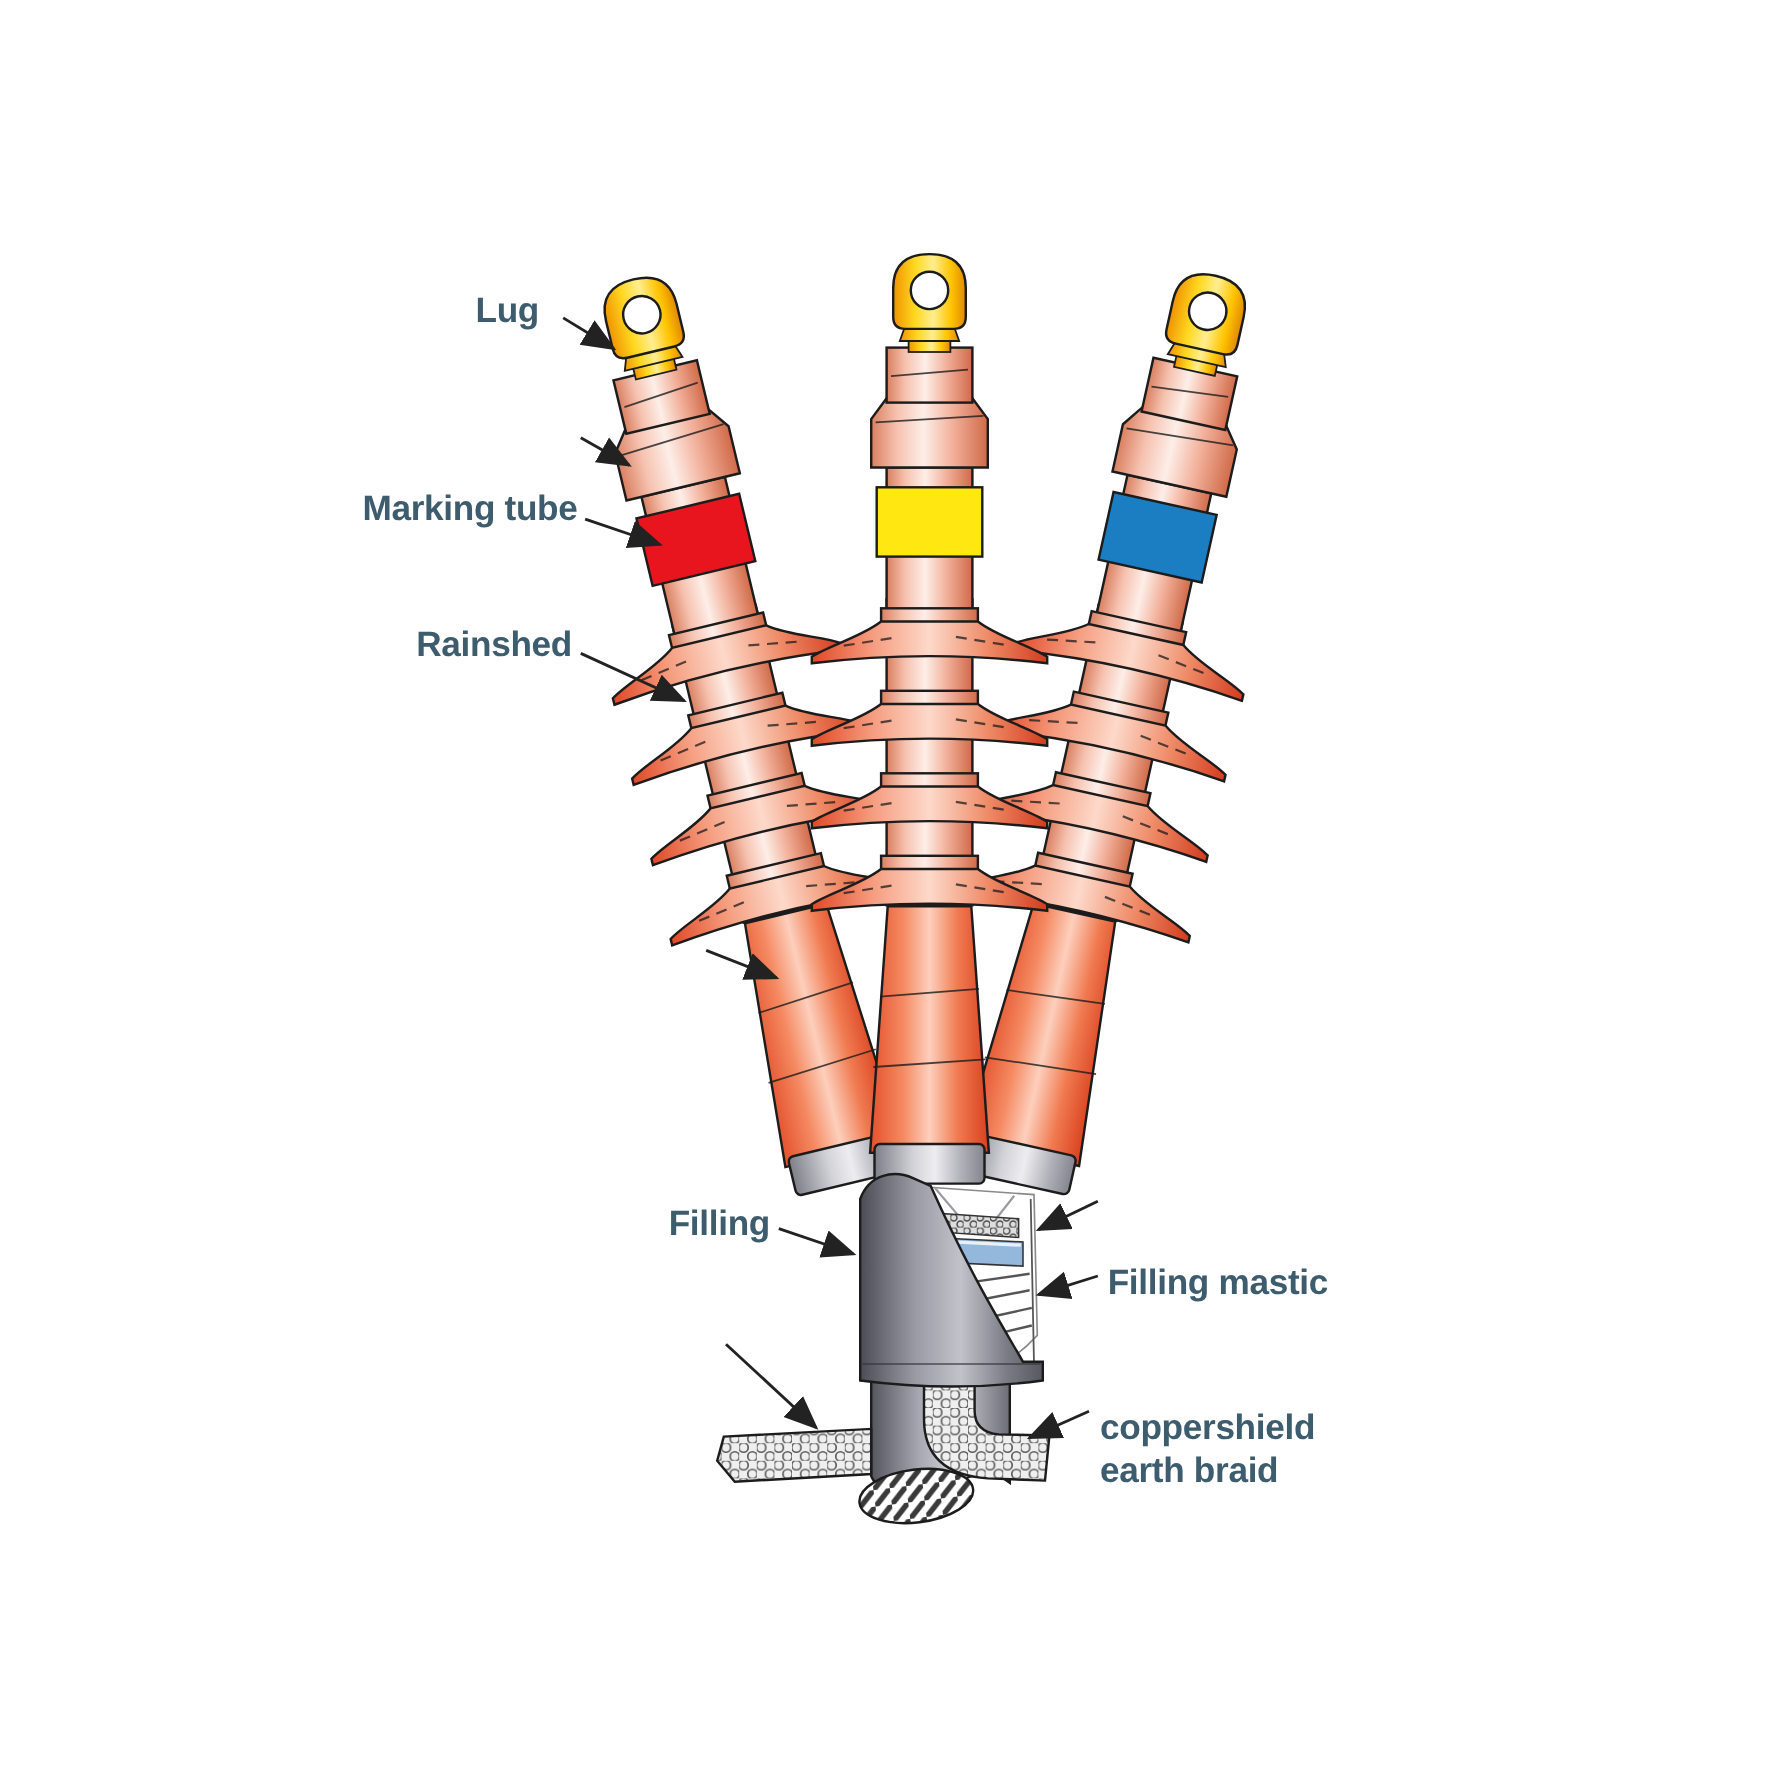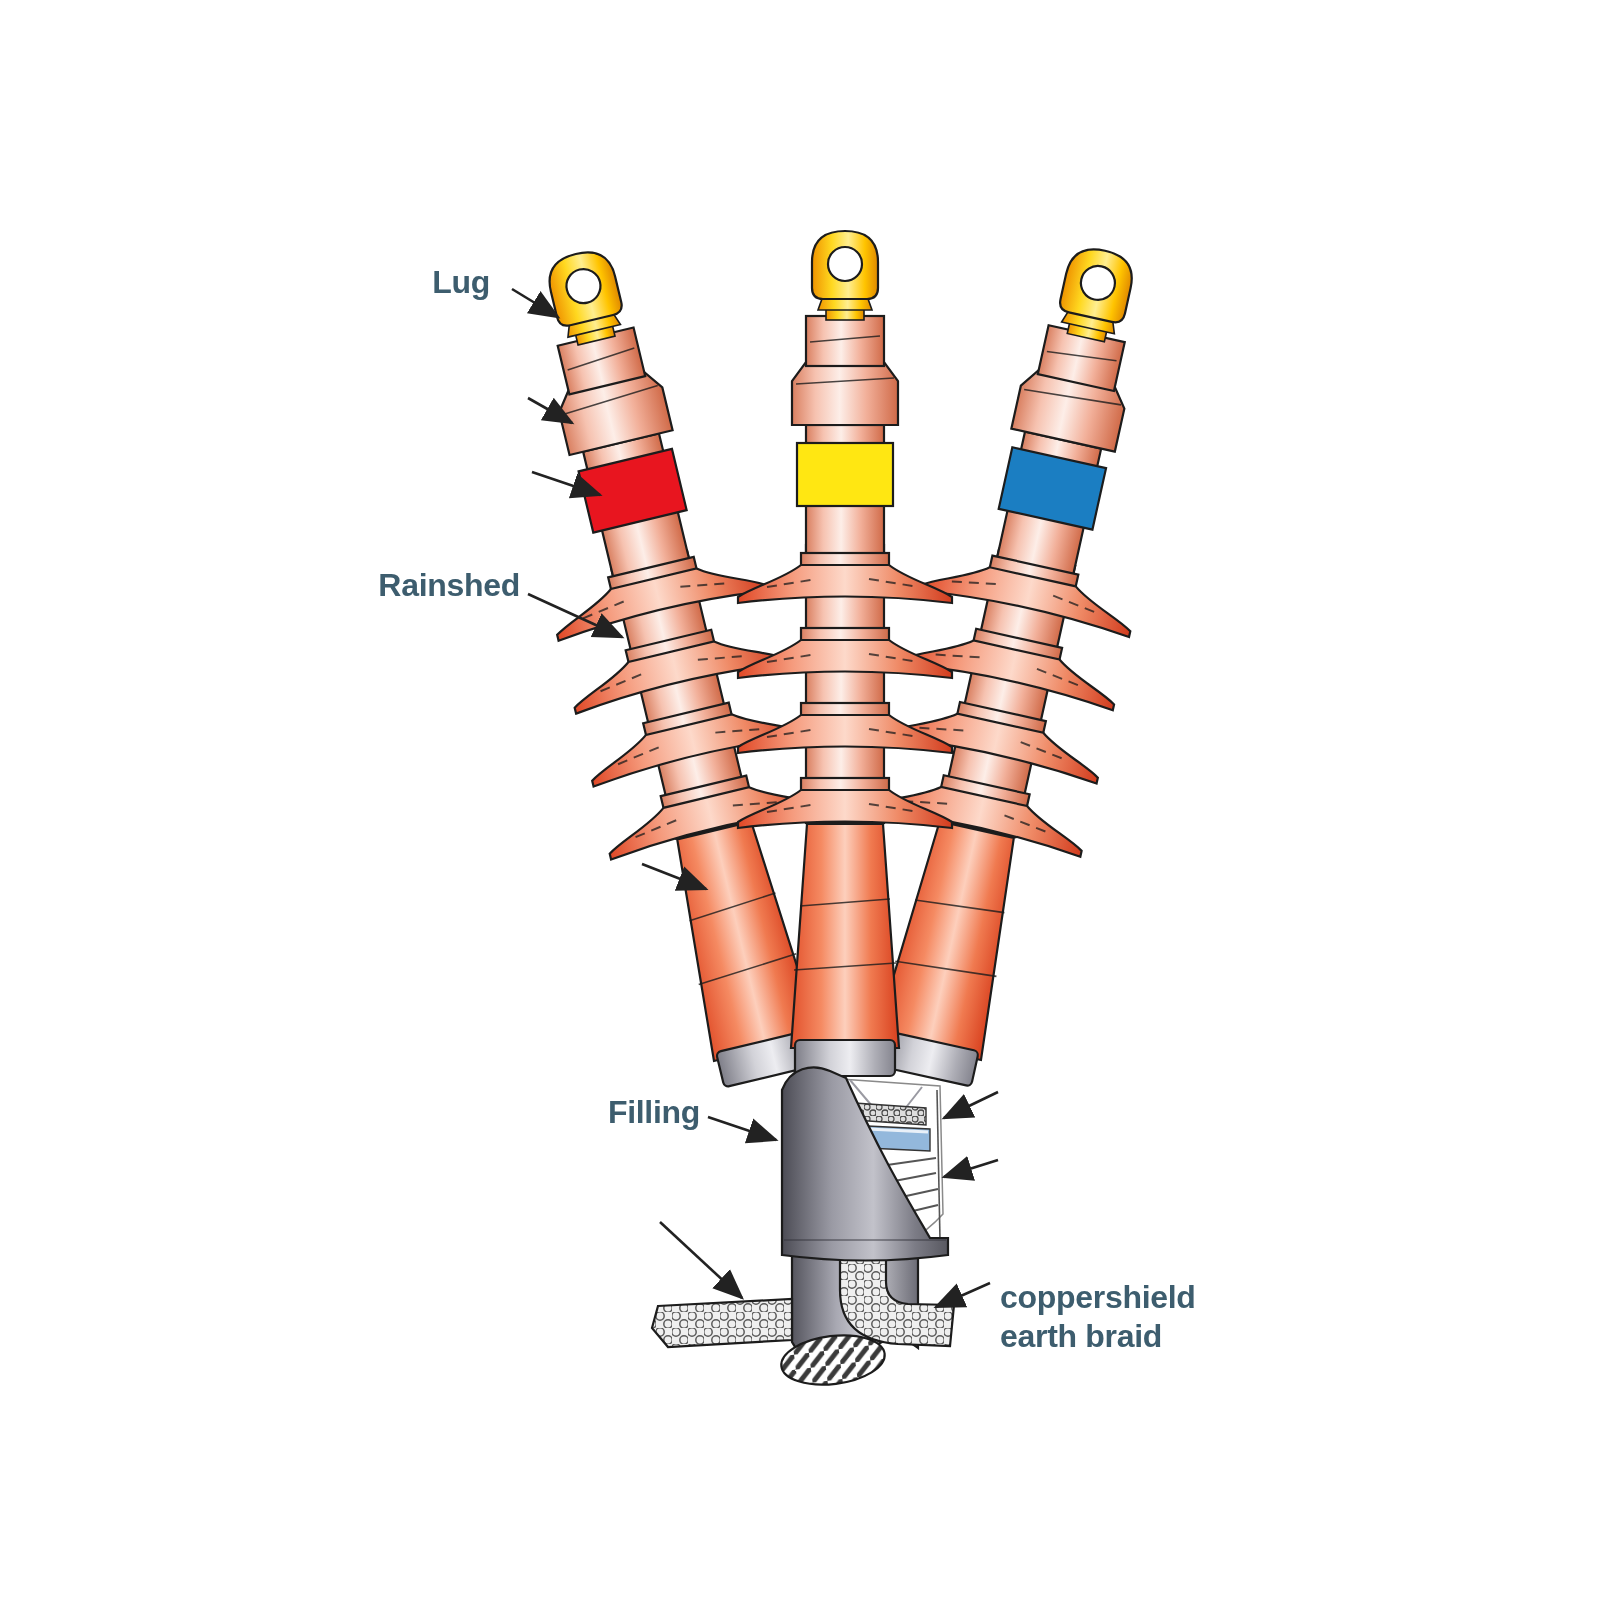--- a/index.html
+++ b/index.html
@@ -189,24 +189,26 @@
     <path class="lead" marker-end="url(#ah)" d="M 998,1092 L 944,1118"></path>
     <path class="lead" marker-end="url(#ah)" d="M 998,1160 L 944,1177"></path>
     <path class="lead" marker-end="url(#ah)" d="M 660,1222 L 742,1298"></path>
     <path class="lead" marker-end="url(#ah)" d="M 990,1283 L 936,1307"></path>
   </g>
 </svg>
 
 <div class="lbl r" style="left:340px;top:263px;width:150px">Lug</div>
 
 
+<div class="lbl r" style="left:245px;top:443px;width:280px">Marking tube</div>
 
 <div class="lbl r" style="left:300px;top:566px;width:220px">Rainshed</div>
 
 
 <div class="lbl r" style="left:440px;top:1093px;width:260px">Filling</div>
 
 
+<div class="lbl" style="left:1007px;top:1146px;width:300px">Filling mastic</div>
 
 
 <div class="lbl" style="left:1000px;top:1278px;width:240px">coppershield earth braid</div>
 
 </div>
 
 </body></html>

